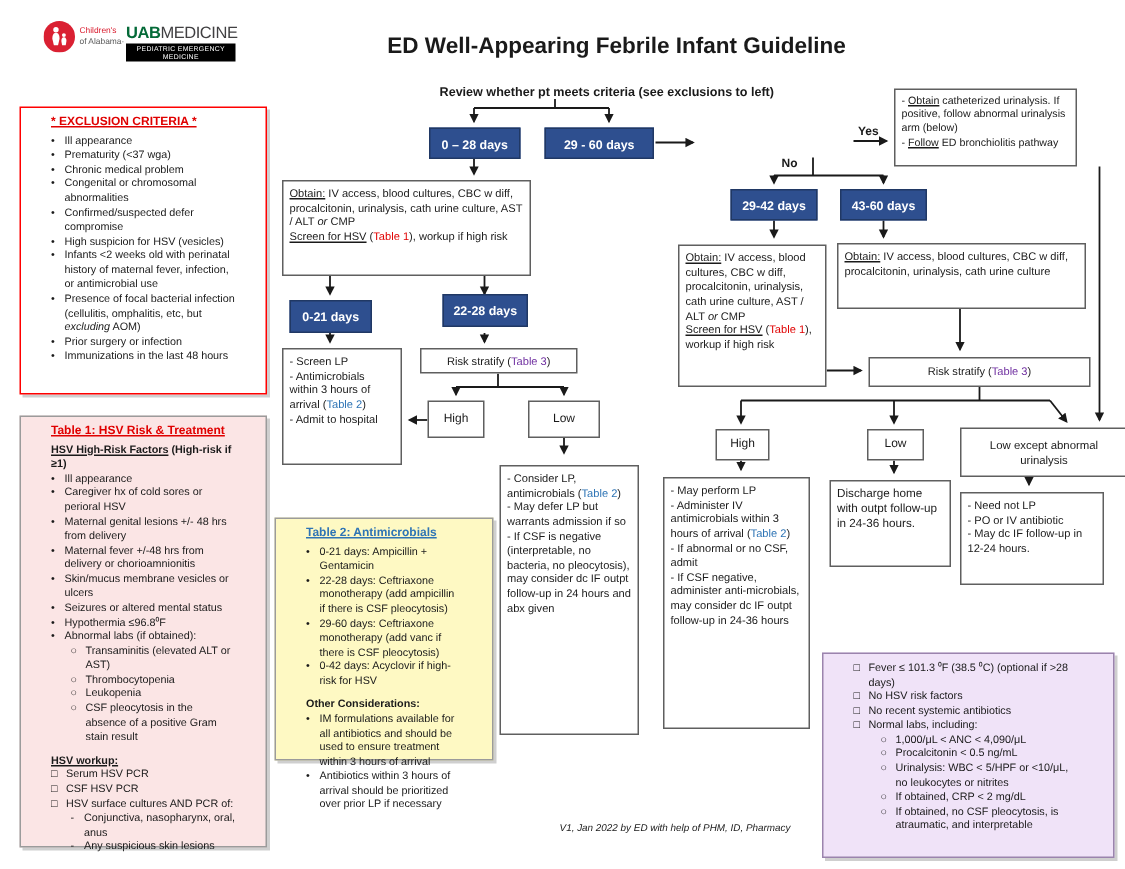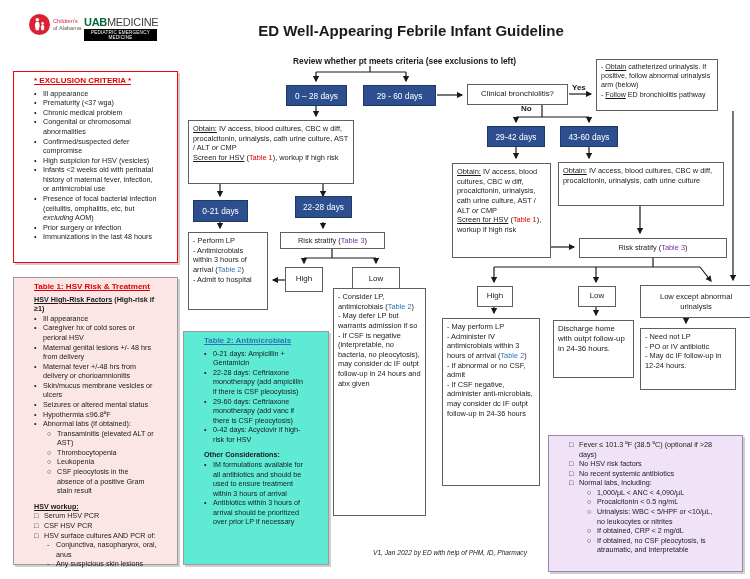--- a/index.html
+++ b/index.html
@@ -1,19 +1,19 @@
 <!DOCTYPE html>
 <html><head>
 <meta charset="utf-8">
 <style>
   html,body{margin:0;padding:0;background:#fff}
   #page{position:relative;width:750px;height:579px;background:#fff;font-family:"Liberation Sans",sans-serif;color:#1a1a1a;overflow:hidden}
   .abs{position:absolute}
   .box{position:absolute;background:#fff;border:1px solid #5f5f5f;font-size:7.4px;line-height:1.3;padding:3px 4px;box-sizing:border-box;color:#1a1a1a}
-  .navy{position:absolute;background:#2e4f8f;border:1px solid #203864;color:#fff;font-weight:normal;font-size:8.3px;display:flex;align-items:center;justify-content:center;box-sizing:border-box;text-align:center}
+  .navy{position:absolute;background:#2e4f8f;border:1px solid #203864;color:#fff;font-weight:bold;font-size:8.3px;display:flex;align-items:center;justify-content:center;box-sizing:border-box;text-align:center}
   .ctr{display:flex;align-items:center;justify-content:center;text-align:center}
   .panel{position:absolute;box-sizing:border-box;font-size:7.2px;line-height:1.33;padding:4px 20px;box-shadow:2px 2px 0 #cfcfcf}
   .ttl{font-size:8px;font-weight:bold;text-decoration:underline;margin-bottom:2px}
   .u{text-decoration:underline}
   .b{font-weight:bold}
   .i{font-style:italic}
   .red{color:#e00000}
   .blue{color:#2e74b5}
   .purple{color:#7030a0}
   .li{display:flex}
@@ -94,51 +94,50 @@
     <div style="background:#000;color:#fff;font-size:4.6px;padding:1px 2px;margin-top:1px;letter-spacing:0.2px;width:69px;text-align:center">PEDIATRIC EMERGENCY MEDICINE</div>
   </div>
   <div class="abs b" style="left:241px;top:22px;width:340px;text-align:center;font-size:15px">ED Well-Appearing Febrile Infant Guideline</div>
 
   <div class="abs b" style="left:226px;top:56px;width:290px;text-align:right;font-size:8.4px">Review whether pt meets criteria (see exclusions to left)</div>
   <div class="lbl b" style="left:572px;top:83px">Yes</div>
   <div class="lbl b" style="left:521px;top:104px">No</div>
 
   <div class="navy" style="left:286px;top:85px;width:61px;height:21px">0 – 28 days</div>
   <div class="navy" style="left:363px;top:85px;width:73px;height:21px">29 - 60 days</div>
-  <div class="box ctr" style="left:467px;top:84px;width:101px;height:21px;font-size:7.8px">Clinical bronchiolitis?</div>
 
   <div class="box" style="left:596px;top:59px;width:122px;height:52px;font-size:7.1px">
     <div><span>- </span><span class="u">Obtain</span><span> catheterized urinalysis. If positive, follow abnormal urinalysis arm (below)</span></div>
     <div><span>- </span><span class="u">Follow</span><span> ED bronchiolitis pathway</span></div>
   </div>
 
   <div class="navy" style="left:487px;top:126px;width:58px;height:21px">29-42 days</div>
   <div class="navy" style="left:560px;top:126px;width:58px;height:21px">43-60 days</div>
 
   <div class="box" style="left:188px;top:120px;width:166px;height:64px">
     <div><span class="u">Obtain:</span><span> IV access, blood cultures, CBC w diff, procalcitonin, urinalysis, cath urine culture, AST / ALT </span><span class="i">or</span><span> CMP</span></div>
     <div><span class="u">Screen for HSV</span><span> (</span><span class="red">Table 1</span><span>), workup if high risk</span></div>
   </div>
 
   <div class="navy" style="left:193px;top:200px;width:55px;height:22px">0-21 days</div>
   <div class="navy" style="left:295px;top:196px;width:57px;height:22px">22-28 days</div>
 
   <div class="box" style="left:188px;top:232px;width:80px;height:78px">
-    <div>- Perform LP</div>
+    <div>- Screen LP</div>
     <div><span>- Antimicrobials within 3 hours of arrival (</span><span class="blue">Table 2</span><span>)</span></div>
     <div>- Admit to hospital</div>
   </div>
 
   <div class="box ctr" style="left:280px;top:232px;width:105px;height:17px">
     <span><span>Risk stratify (</span><span class="purple">Table 3</span><span>)</span></span>
   </div>
   <div class="box ctr" style="left:285px;top:267px;width:38px;height:25px;font-size:8px">High</div>
   <div class="box ctr" style="left:352px;top:267px;width:48px;height:25px;font-size:8px">Low</div>
 
-  <div class="box" style="left:333px;top:288px;width:93px;height:228px">
+  <div class="box" style="left:333px;top:310px;width:93px;height:180px">
     <div><span>- Consider LP, antimicrobials (</span><span class="blue">Table 2</span><span>)</span></div>
     <div>- May defer LP but warrants admission if so</div>
     <div>- If CSF is negative (interpretable, no bacteria, no pleocytosis), may consider dc IF outpt follow-up in 24 hours and abx given</div>
   </div>
 
   <div class="box" style="left:452px;top:163px;width:99px;height:95px">
     <div><span class="u">Obtain:</span><span> IV access, blood cultures, CBC w diff, procalcitonin, urinalysis, cath urine culture, AST / ALT </span><span class="i">or</span><span> CMP</span></div>
     <div><span class="u">Screen for HSV</span><span> (</span><span class="red">Table 1</span><span>), workup if high risk</span></div>
   </div>
 
@@ -280,21 +279,21 @@
     <div class="li sub">
         <span class="m">-</span>
         <span class="t">Conjunctiva, nasopharynx, oral, anus</span>
       </div>
     <div class="li sub">
         <span class="m">-</span>
         <span class="t">Any suspicious skin lesions</span>
       </div>
   </div>
 
-  <div class="panel" style="left:183px;top:331px;width:146px;height:234px;background:#5eead4;border:1px solid #9b9b9b">
+  <div class="panel" style="left:183px;top:345px;width:146px;height:162px;background:#fef9c3;border:1px solid #9b9b9b">
     <div class="ttl blue">Table 2: Antimicrobials</div>
     <div class="li">
         <span class="m">•</span>
         <span class="t">0-21 days: Ampicillin + Gentamicin</span>
       </div>
     <div class="li">
         <span class="m">•</span>
         <span class="t">22-28 days: Ceftriaxone monotherapy (add ampicillin if there is CSF pleocytosis)</span>
       </div>
     <div class="li">

